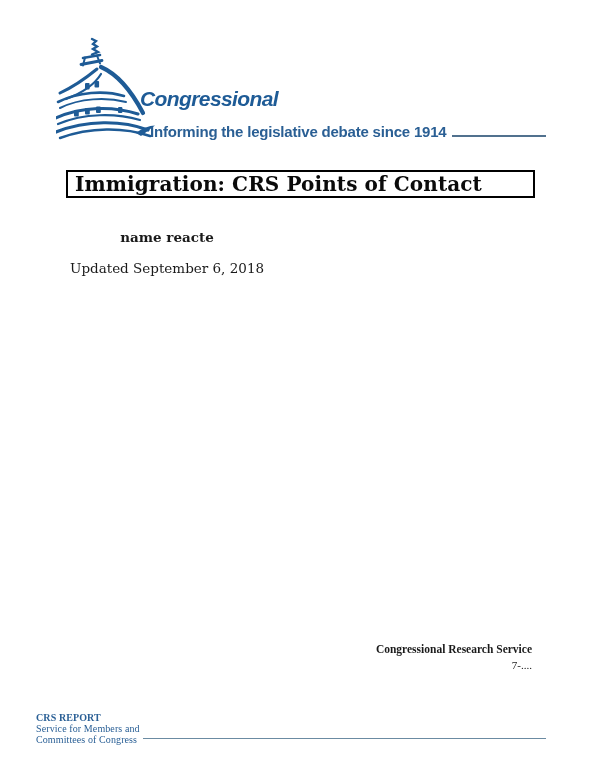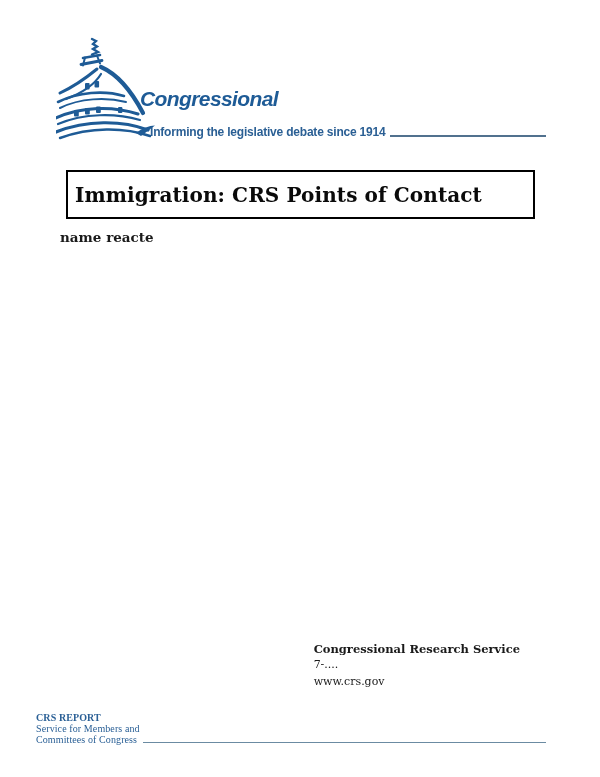--- a/index.html
+++ b/index.html
@@ -37,92 +37,94 @@
     position: absolute;
     left: 150px;
     top: 125px;
     width: 396px;
     display: flex;
     align-items: flex-end;
   }
   .tagline {
     font-family: "Liberation Sans", sans-serif;
     font-weight: 700;
-    font-size: 12px;
+    font-size: 15px;
     line-height: 14px;
     letter-spacing: -0.2px;
     color: #2A5F94;
     white-space: nowrap;
   }
   .header-rule {
     flex: 1;
     height: 2px;
     background: #51718E;
     margin: 0 0 2px 5px;
   }
 
   
   .title-box {
     position: absolute;
     left: 66px;
     top: 170px;
     width: 469px;
-    height: 49px;
+    height: 28px;
     border: 2px solid #000000;
     display: flex;
     align-items: center;
     padding-left: 7px;
   }
   .title-text {
     font-weight: 700;
     font-size: 20px;
     letter-spacing: 0.1px;
     color: #0a0a0a;
     white-space: nowrap;
   }
 
   
   .author-block {
     position: absolute;
-    left: 60px;
+    left: 70px;
     top: 228px;
     font-size: 13.5px;
     line-height: 18px;
     color: #1a1a1a;
     text-align: center;
   }
   .author-name { font-weight: 700; }
   .updated-date { margin-top: 13px; }
 
   
   .footer-right {
     position: absolute;
-    right: 80px;
+    right: 68px;
     top: 641px;
+    text-align: right;
     font-size: 11px;
     line-height: 16.3px;
     color: #1a1a1a;
+    font-family: Liberation Serif, serif;
   }
   .footer-org { font-weight: 700; font-size: 11.5px; }
   .footer-link { color: #1a1a1a; text-decoration: none; }
 
   
   .footer-left {
     position: absolute;
     left: 36px;
     top: 712px;
     width: 510px;
     font-family: Liberation Serif, serif;
     font-size: 10px;
     line-height: 11px;
     letter-spacing: 0.1px;
     color: #2B6096;
   }
   .footer-report-label { font-weight: 700; }
-  .footer-left-row3 { display: flex; align-items: flex-end; }
+  .footer-left-row3 { display: flex; align-items: center; }
   .footer-rule {
     flex: 1;
     height: 1.5px;
     background: #6B8BA2;
     margin: 0 0 2px 6px;
   }
 </style>
 </head>
 <body>
 
@@ -172,26 +174,26 @@
     <span class="tagline">Informing the legislative debate since 1914</span>
     <span class="header-rule"></span>
   </div>
 
   <div class="title-box">
     <span class="title-text">Immigration: CRS Points of Contact</span>
   </div>
 
   <div class="author-block">
     <div class="author-name">name reacte</div>
+    <div class="updated-date">Updated September 6, 2018</div>
   </div>
 
   <div class="footer-right">
     <div class="footer-org">Congressional Research Service</div>
     <div>7-....</div>
-    <div><a href="#" class="footer-link">www.crs.gov</a></div>
   </div>
 
   <div class="footer-left">
     <div class="footer-report-label">CRS REPORT</div>
     <div>Service for Members and</div>
     <div class="footer-left-row3">
       <span>Committees of Congress</span>
       <span class="footer-rule"></span>
     </div>
   </div>

